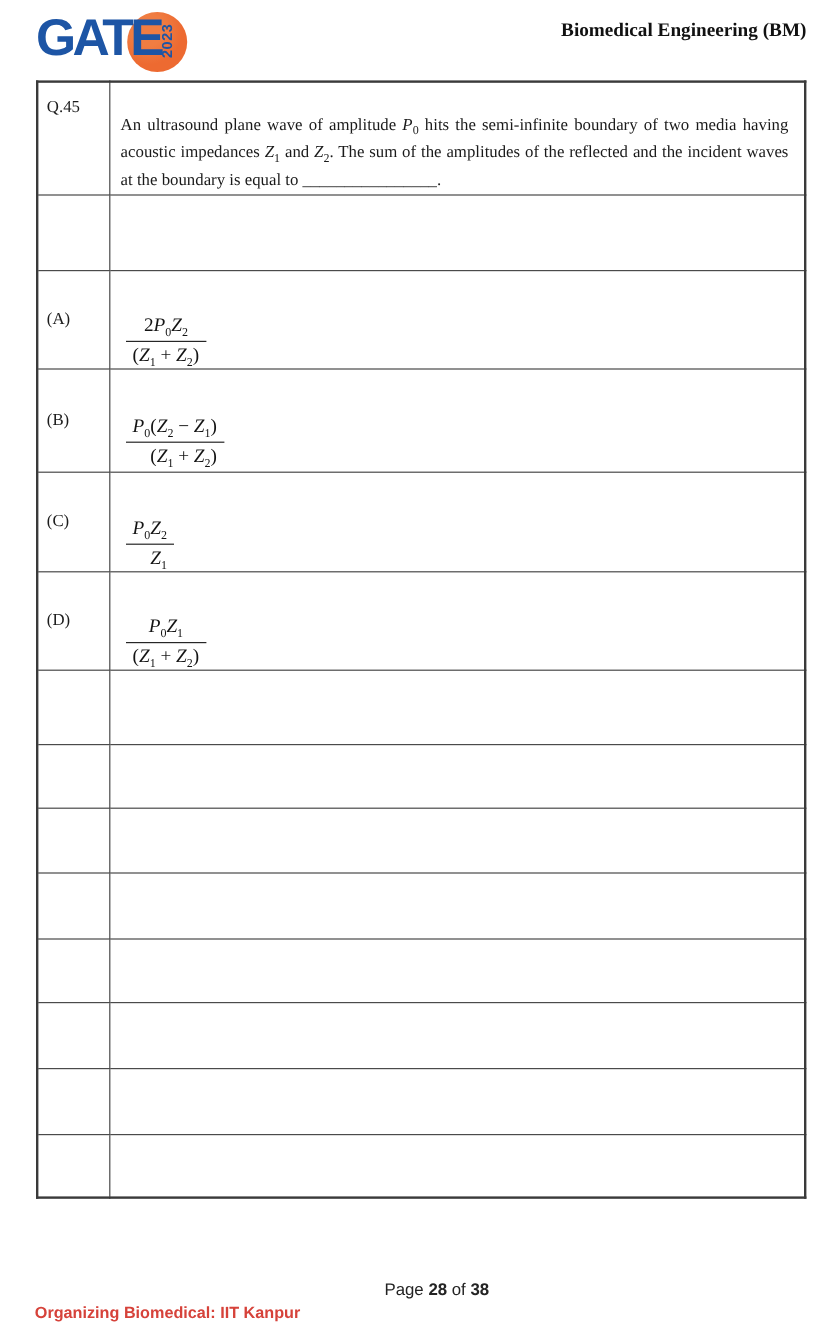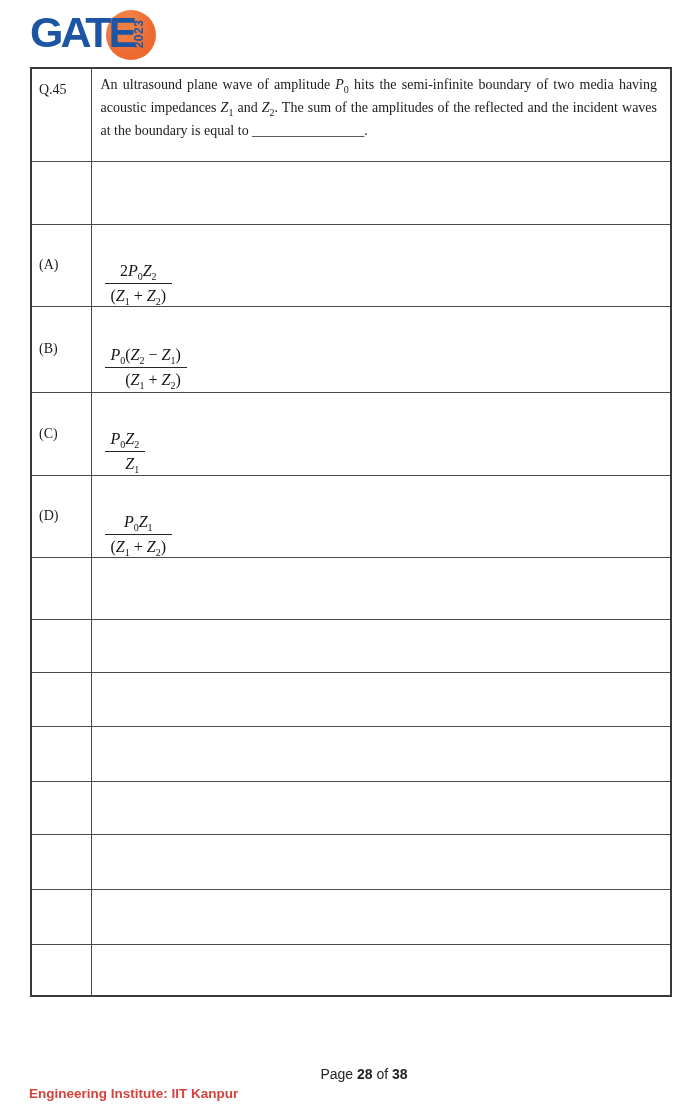--- a/index.html
+++ b/index.html
@@ -52,21 +52,21 @@
     border-collapse:collapse;table-layout:fixed;
     border:2px solid #3a3a3a;
   }
   col.c1{width:60px;} col.c2{width:580px;}
   .qtable td{
     border:1px solid var(--line);
     vertical-align:top;padding:0;
     font-size:14px;
   }
   td.qnum{padding:13px 0 0 7px;margin-top:26px;}
-  td.qbody{padding:4px 13px 0 9px;}
+  td.qbody{padding:24px 13px 0 9px;}
   .qtext{
     font-size:14px;line-height:23px;text-align:justify;color:#1a1a1a;
   }
   .qtext i{font-style:italic;}
   .qtext sub, .frac sub{font-size:10px;line-height:0;}
   td.opt-label{vertical-align:middle;padding-left:7px;}
   td.opt-body{vertical-align:middle;padding-left:13px;}
   .frac{
     display:inline-block;text-align:center;
     font-size:16px;line-height:20px;color:#141414;
@@ -91,20 +91,21 @@
 <body>
 
 <div class="page">
 
   <div class="hdr">
     <div class="logo">
       <div class="logo-circle"></div>
       <span class="logo-text">GATE</span>
       <span class="logo-year">2023</span>
     </div>
+    <div class="subject">Biomedical Engineering (BM)</div>
   </div>
 
   <table class="qtable">
     <colgroup>
         <col class="c1">
         <col class="c2">
       </colgroup>
     <tbody>
       <tr style="height:93px">
         <td class="qnum">Q.45</td>
@@ -181,15 +182,15 @@
           <td></td>
         </tr>
       <tr style="height:52px">
           <td></td>
           <td></td>
         </tr>
     </tbody>
   </table>
 
   <div class="page-num"><span>Page </span><b>28</b><span> of </span><b>38</b></div>
-  <div class="org">Engineering Institute: IIT Kanpur</div>
+  <div class="org">Organizing Biomedical: IIT Kanpur</div>
 
 </div>
 
 </body></html>

